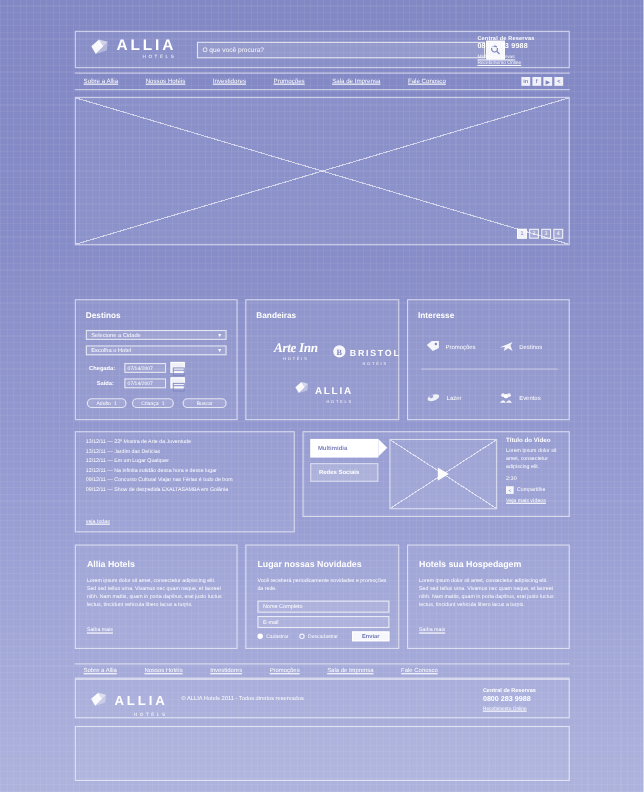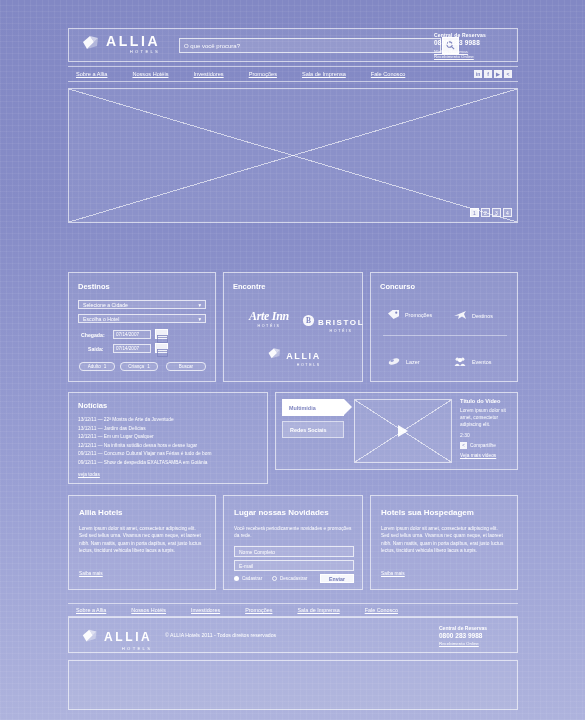--- a/index.html
+++ b/index.html
@@ -267,21 +267,21 @@
         <span>1</span>
       </div>
       <div class="pill" style="left:51px; top:89px; width:38px">
         <span>Criança</span>
         <span>1</span>
       </div>
       <div class="pill" style="left:97px; top:89px; width:40px">Buscar</div>
     </div>
 
     <div class="panel p2 wb">
-      <div class="ph">Encontre</div>
+      <div class="ph">Bandeiras</div>
       <div class="brand b-plaza">
         <div class="plaza-script">Arte Inn</div>
         <div class="bs">HOTÉIS</div>
       </div>
       <div class="brand b-bristol">
         <span>
           <svg width="13" height="13" viewBox="0 0 14 14">
               <circle cx="7" cy="7" r="6" fill="#fff" opacity=".92"></circle>
               <text x="7" y="10.2" font-size="8" font-weight="700" fill="#7e84bf" text-anchor="middle" font-family="Liberation Serif, serif">B</text>
             </svg>
@@ -300,21 +300,21 @@
           </svg>
         </span>
         <span>
           <span class="bn">ALLIA</span>
           <span class="bs" style="display:block; text-align:right">HOTELS</span>
         </span>
       </div>
     </div>
 
     <div class="panel p3 wb">
-      <div class="ph">Concurso</div>
+      <div class="ph">Interesse</div>
       <div class="int-item" style="left:16px; top:36px">
         <span>
           <svg width="13" height="11" viewBox="0 0 14 12">
               <path d="M1 5 L6 1 L13 1 L13 8 L7 11 Z" fill="#fff" opacity=".9"></path>
               <circle cx="10" cy="4" r="1.2" fill="#7e84bf"></circle>
             </svg>
         </span>
         <span>Promoções</span>
       </div>
       <div class="int-item" style="left:82px; top:36px">
@@ -343,21 +343,20 @@
               <circle cx="7" cy="4.5" r="2.2" fill="#fff"></circle>
               <path d="M1 11 Q4 6 7 11 Q10 6 13 11 Z" fill="#fff" opacity=".9"></path>
             </svg>
         </span>
         <span>Eventos</span>
       </div>
     </div>
   </div>
 
   <div class="news wb">
-    <div class="ph">Notícias</div>
     <ul class="nlist">
       <li>
         <span>13/12/11</span>
         <span>—</span>
         <span>22ª Mostra de Arte da Juventude</span>
       </li>
       <li>
         <span>13/12/11</span>
         <span>—</span>
         <span>Jardim das Delícias</span>

